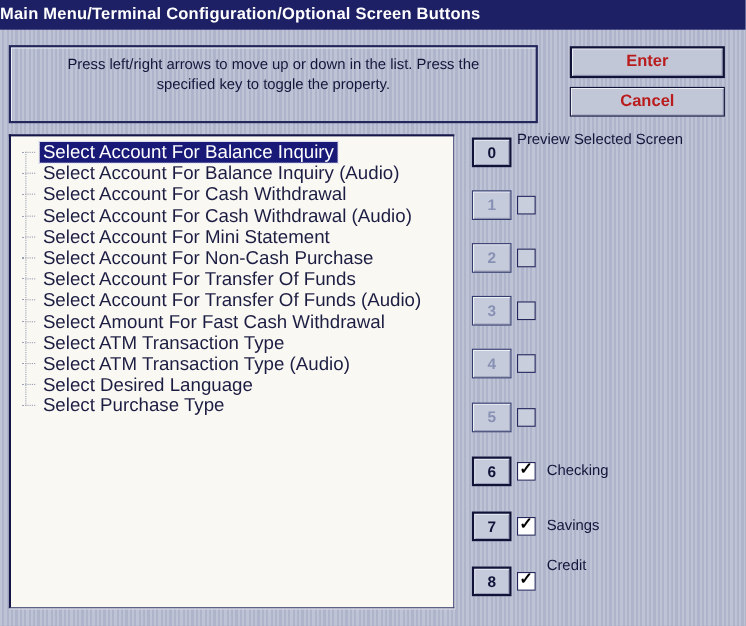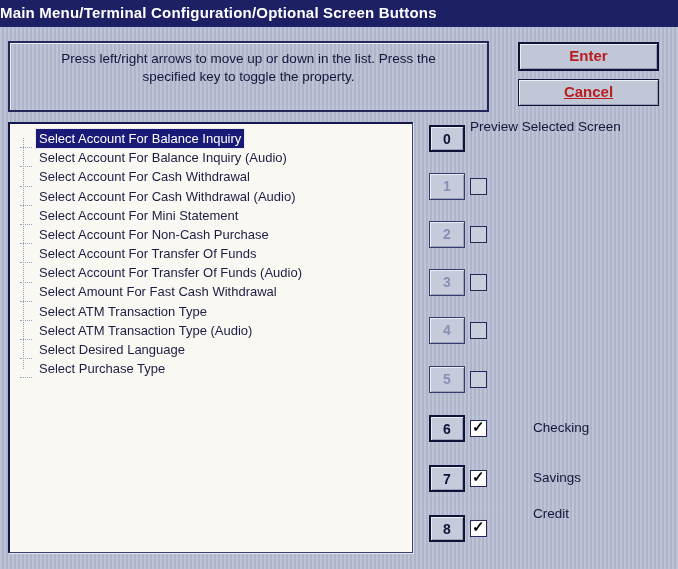--- a/index.html
+++ b/index.html
@@ -29,38 +29,38 @@
     color:#14153a;
   }
   
   .btn{
     position:absolute; box-sizing:border-box; text-align:center;
     background:#c2c7d8; color:#b91c1c; font-weight:bold; font-size:15px;
     box-shadow:inset 1px 1px 0 #eceef5, inset -1px -1px 0 #969cb6;
     cursor:default;
   }
   .btn-enter{left:518px; top:42px; width:141px; height:29px; border:2px solid #101238; line-height:24px;}
-  .btn-cancel{left:518px; top:79px; width:141px; height:27px; border:1px solid #101238; line-height:24px;text-decoration:underline;}
+  .btn-cancel{left:518px; top:79px; width:141px; height:27px; border:1px solid #101238; line-height:24px;}
   
   .listbox{
     position:absolute; left:8px; top:122px; width:405px; height:431px;
     box-sizing:border-box; background:#faf8f3;
     border-top:2px solid #15174a; border-left:2px solid #15174a;
     border-right:1px solid #3a3f6e; border-bottom:1px solid #3a3f6e;
     box-shadow:1px 1px 0 #e4e7f0;
     padding:5px 4px 4px 10px; overflow:hidden;
   }
   .tree{position:relative;}
   .tree-vline{
     position:absolute; left:3px; top:9px; bottom:auto; width:0; height:231px;
     border-left:1px dotted #9aa0b4;
   }
   .list-row{
-    position:relative; height:19.2px; line-height:19.2px; font-size:13px;
-    white-space:nowrap; color:#1c1d42; display:flex; align-items:flex-end;
+    position:relative; height:19.2px; line-height:19.2px; font-size:17px;
+    white-space:nowrap; color:#1c1d42; display:flex; align-items:center;
   }
   .stub{display:inline-block; width:12px; height:0; border-top:1px dotted #9aa0b4; margin-right:4px; flex:0 0 auto;}
   .list-label{padding:0 3px;}
   .list-row.selected .list-label{
     background:#191a78; color:#ffffff; outline:1px dotted #d8daf0; outline-offset:0px;
   }
   
   .key-btn{
     position:absolute; left:429px; width:36px; height:27px; box-sizing:border-box;
     background:#c6cbdb; text-align:center; font-size:14px; line-height:24px;
@@ -72,21 +72,21 @@
     position:absolute; left:470px; width:17px; height:17px; box-sizing:border-box;
     border:1px solid #23275c; background:#c9cedd;
   }
   .chk.checked{background:#ffffff;}
   .chk .mark{
     position:absolute; left:1px; top:-3px; font-size:15px; font-weight:bold; color:#000000;
     line-height:17px; display:none;
   }
   .chk.checked .mark{display:block;}
   .key-label{
-    position:absolute; left:497px; font-size:13.5px; color:#14153a; white-space:nowrap;margin-left:36px;
+    position:absolute; left:497px; font-size:13.5px; color:#14153a; white-space:nowrap;
   }
   .preview-label{
     position:absolute; left:470px; top:119px; font-size:13.5px; color:#14153a; white-space:nowrap;
   }
 </style>
 </head>
 <body>
 
 <div class="screen">
 

